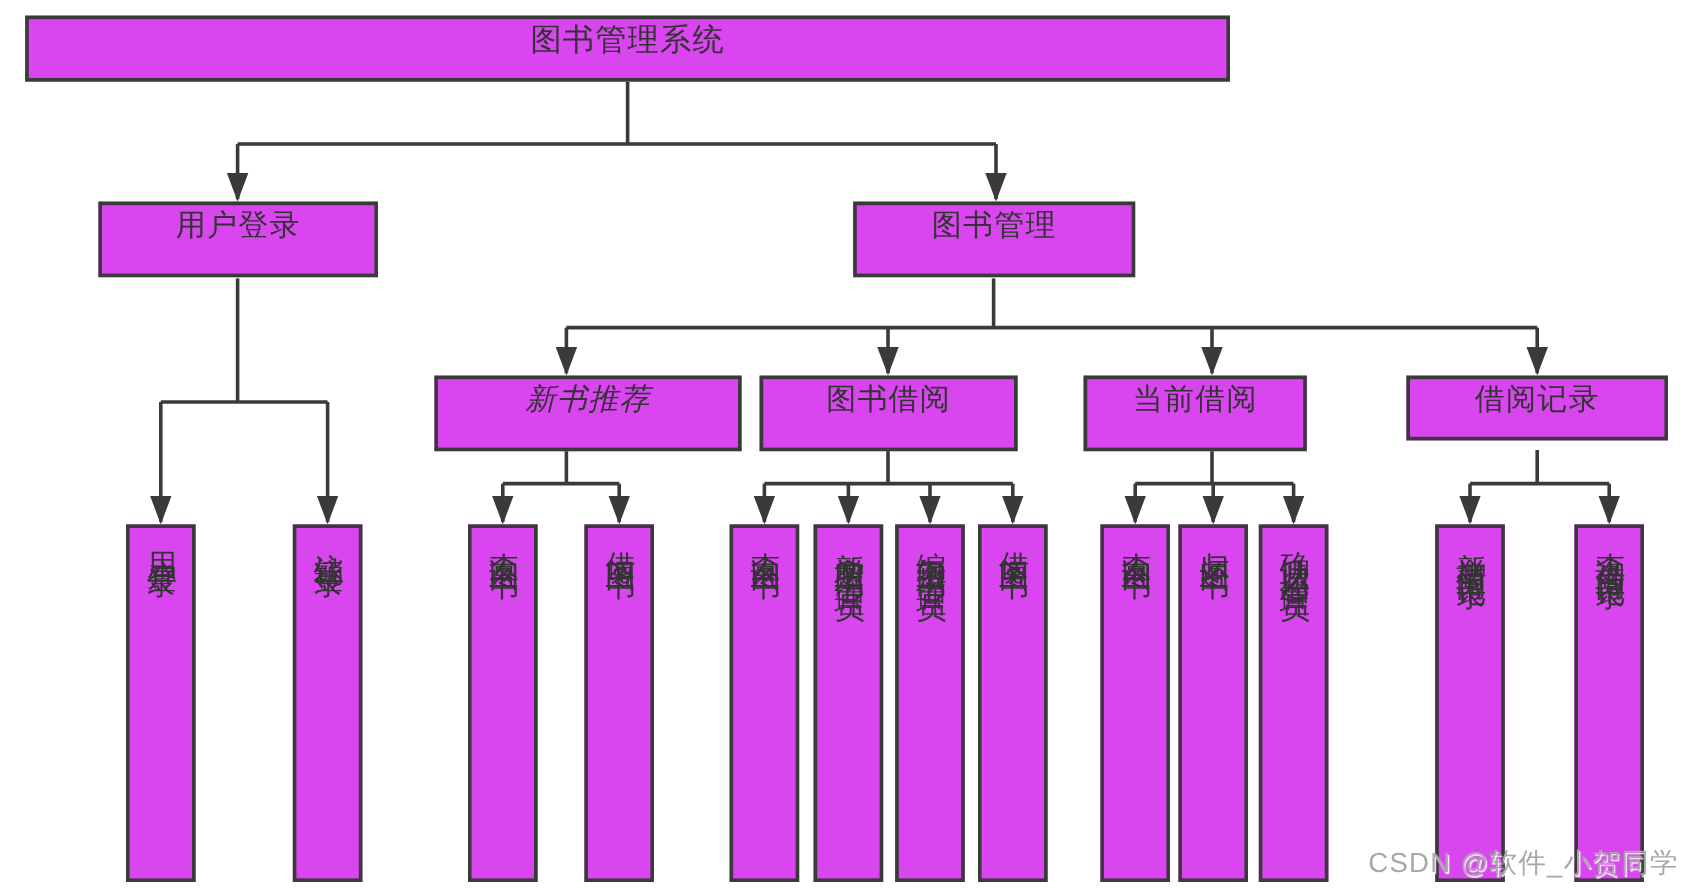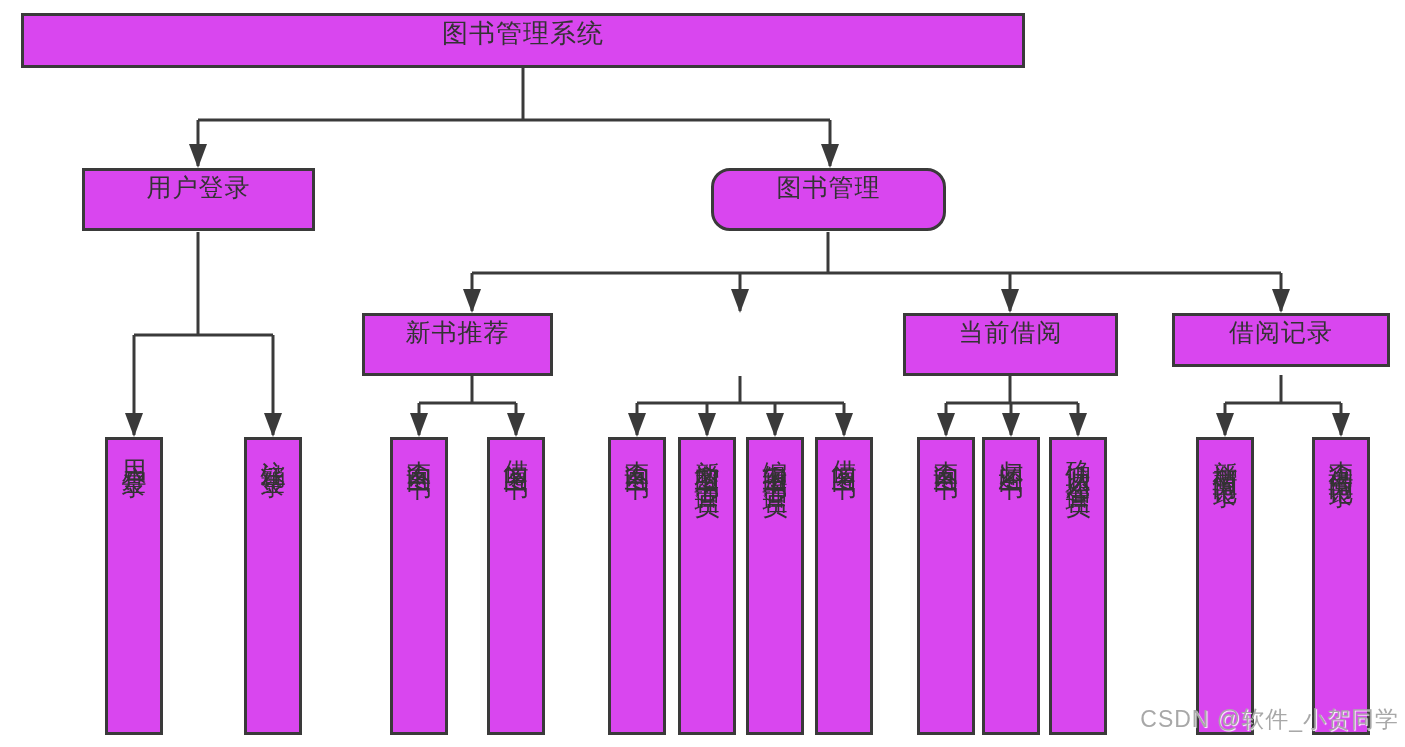--- a/index.html
+++ b/index.html
@@ -125,28 +125,31 @@
     </g>
   </svg>
 
   <div class="node root-node">
     <span>图书管理系统</span>
   </div>
 
   <div class="node branch" style="left:82px; top:168px; width:233px;">
     <span>用户登录</span>
   </div>
-  <div class="node branch" style="left:711px; top:168px; width:235px;border-radius:19px;">
+  <div class="node branch" style="left:711px; top:168px; width:235px;">
     <span>图书管理</span>
   </div>
 
-  <div class="node branch" style="left:362px; top:313px; width:191px;">
+  <div class="node branch" style="left:362px; top:313px; width:256px;font-style:italic;">
     <span>新书推荐</span>
   </div>
-  <div class="node branch" style="left:903px; top:313px; width:215px;">
+  <div class="node branch" style="left:633px; top:313px; width:215px;">
+    <span>图书借阅</span>
+  </div>
+  <div class="node branch" style="left:903px; top:313px; width:186px;">
     <span>当前借阅</span>
   </div>
   <div class="node branch" style="left:1172px; top:313px; width:218px; height:54px;">
     <span>借阅记录</span>
   </div>
 
   <div class="node leaf" style="left:105px;">
     <span class="vtext">用户登录</span>
   </div>
   <div class="node leaf" style="left:244px;">

